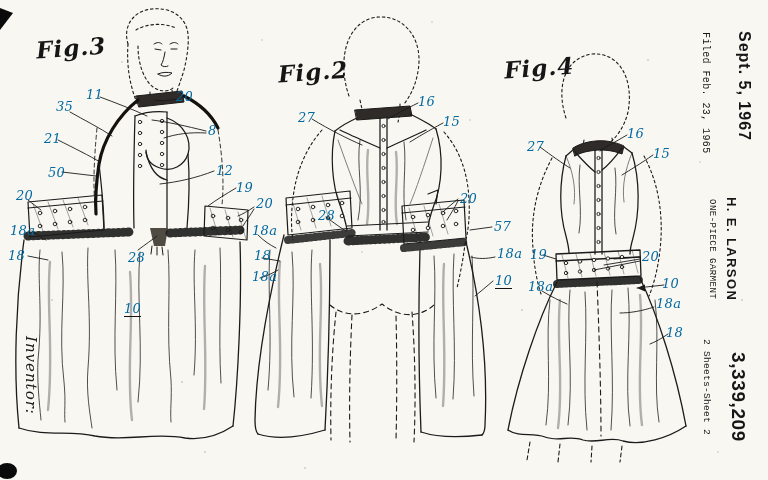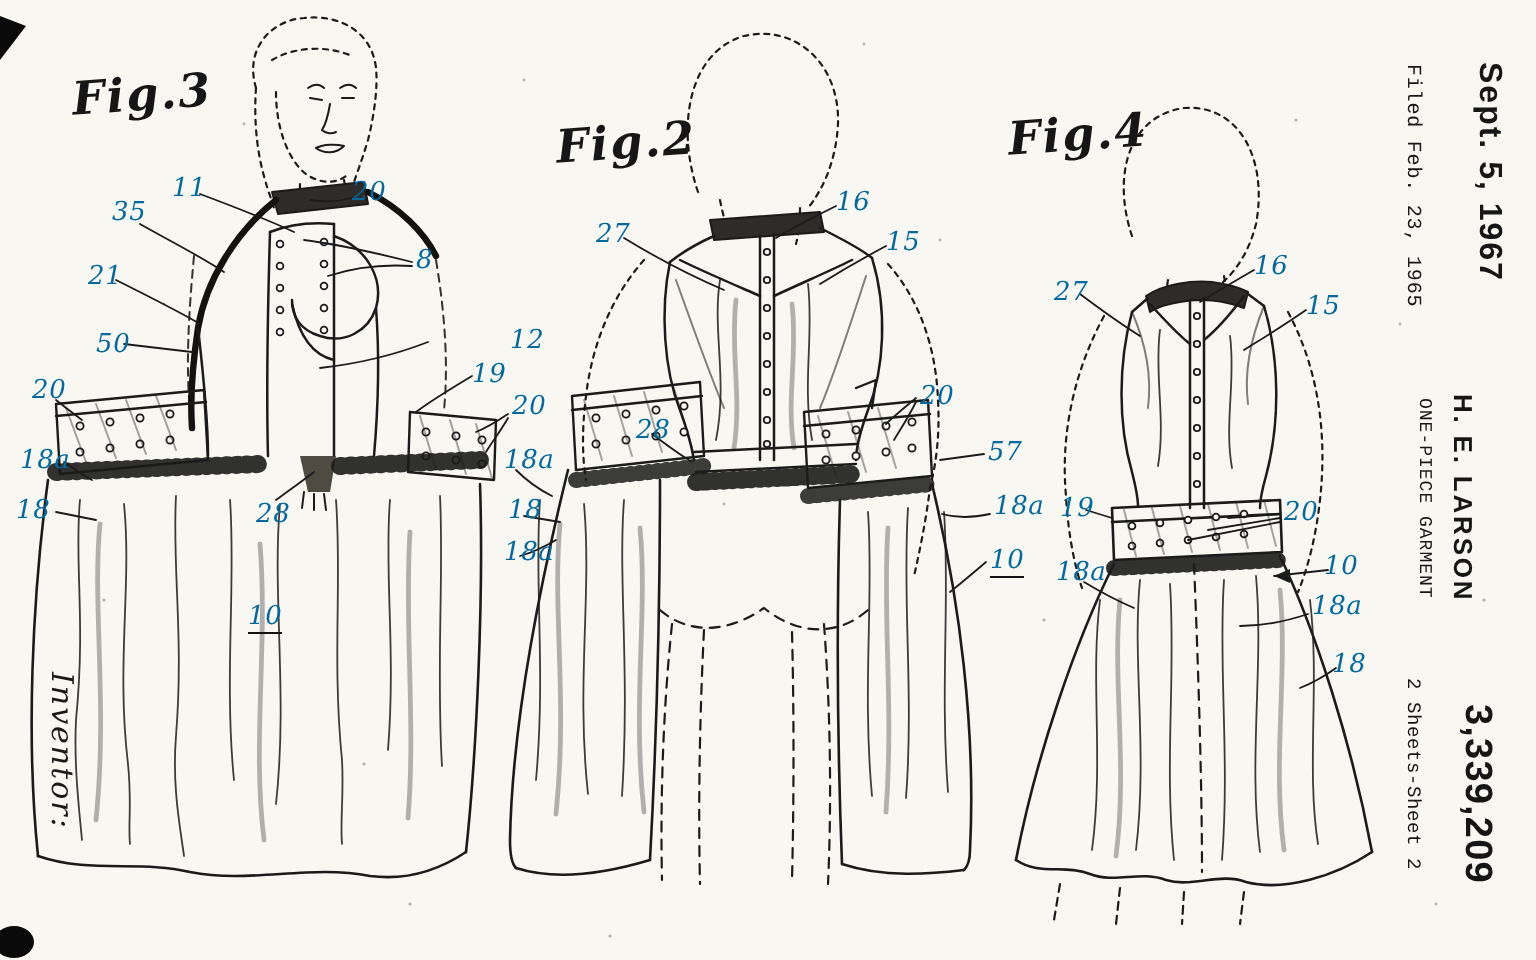--- a/index.html
+++ b/index.html
@@ -404,21 +404,21 @@
     
   </div>
 
   <div id="callout-layer">
       <span class="callout" style="left: 86px; top: 88px;">11</span>
       <span class="callout" style="left: 176px; top: 90px;">20</span>
       <span class="callout" style="left: 56px; top: 100px;">35</span>
       <span class="callout" style="left: 44px; top: 132px;">21</span>
       <span class="callout" style="left: 208px; top: 124px;">8</span>
       <span class="callout" style="left: 48px; top: 166px;">50</span>
-      <span class="callout" style="left: 216px; top: 164px; margin-left: 39px;">12</span>
+      <span class="callout" style="left: 216px; top: 164px;">12</span>
       <span class="callout" style="left: 16px; top: 189px;">20</span>
       <span class="callout" style="left: 236px; top: 181px;">19</span>
       <span class="callout" style="left: 256px; top: 197px;">20</span>
       <span class="callout" style="left: 10px; top: 224px;">18a</span>
       <span class="callout" style="left: 8px; top: 249px;">18</span>
       <span class="callout" style="left: 128px; top: 251px;">28</span>
       <span class="callout ul" style="left: 124px; top: 302px;">10</span>
       <span class="callout" style="left: 298px; top: 111px;">27</span>
       <span class="callout" style="left: 418px; top: 95px;">16</span>
       <span class="callout" style="left: 443px; top: 115px;">15</span>

